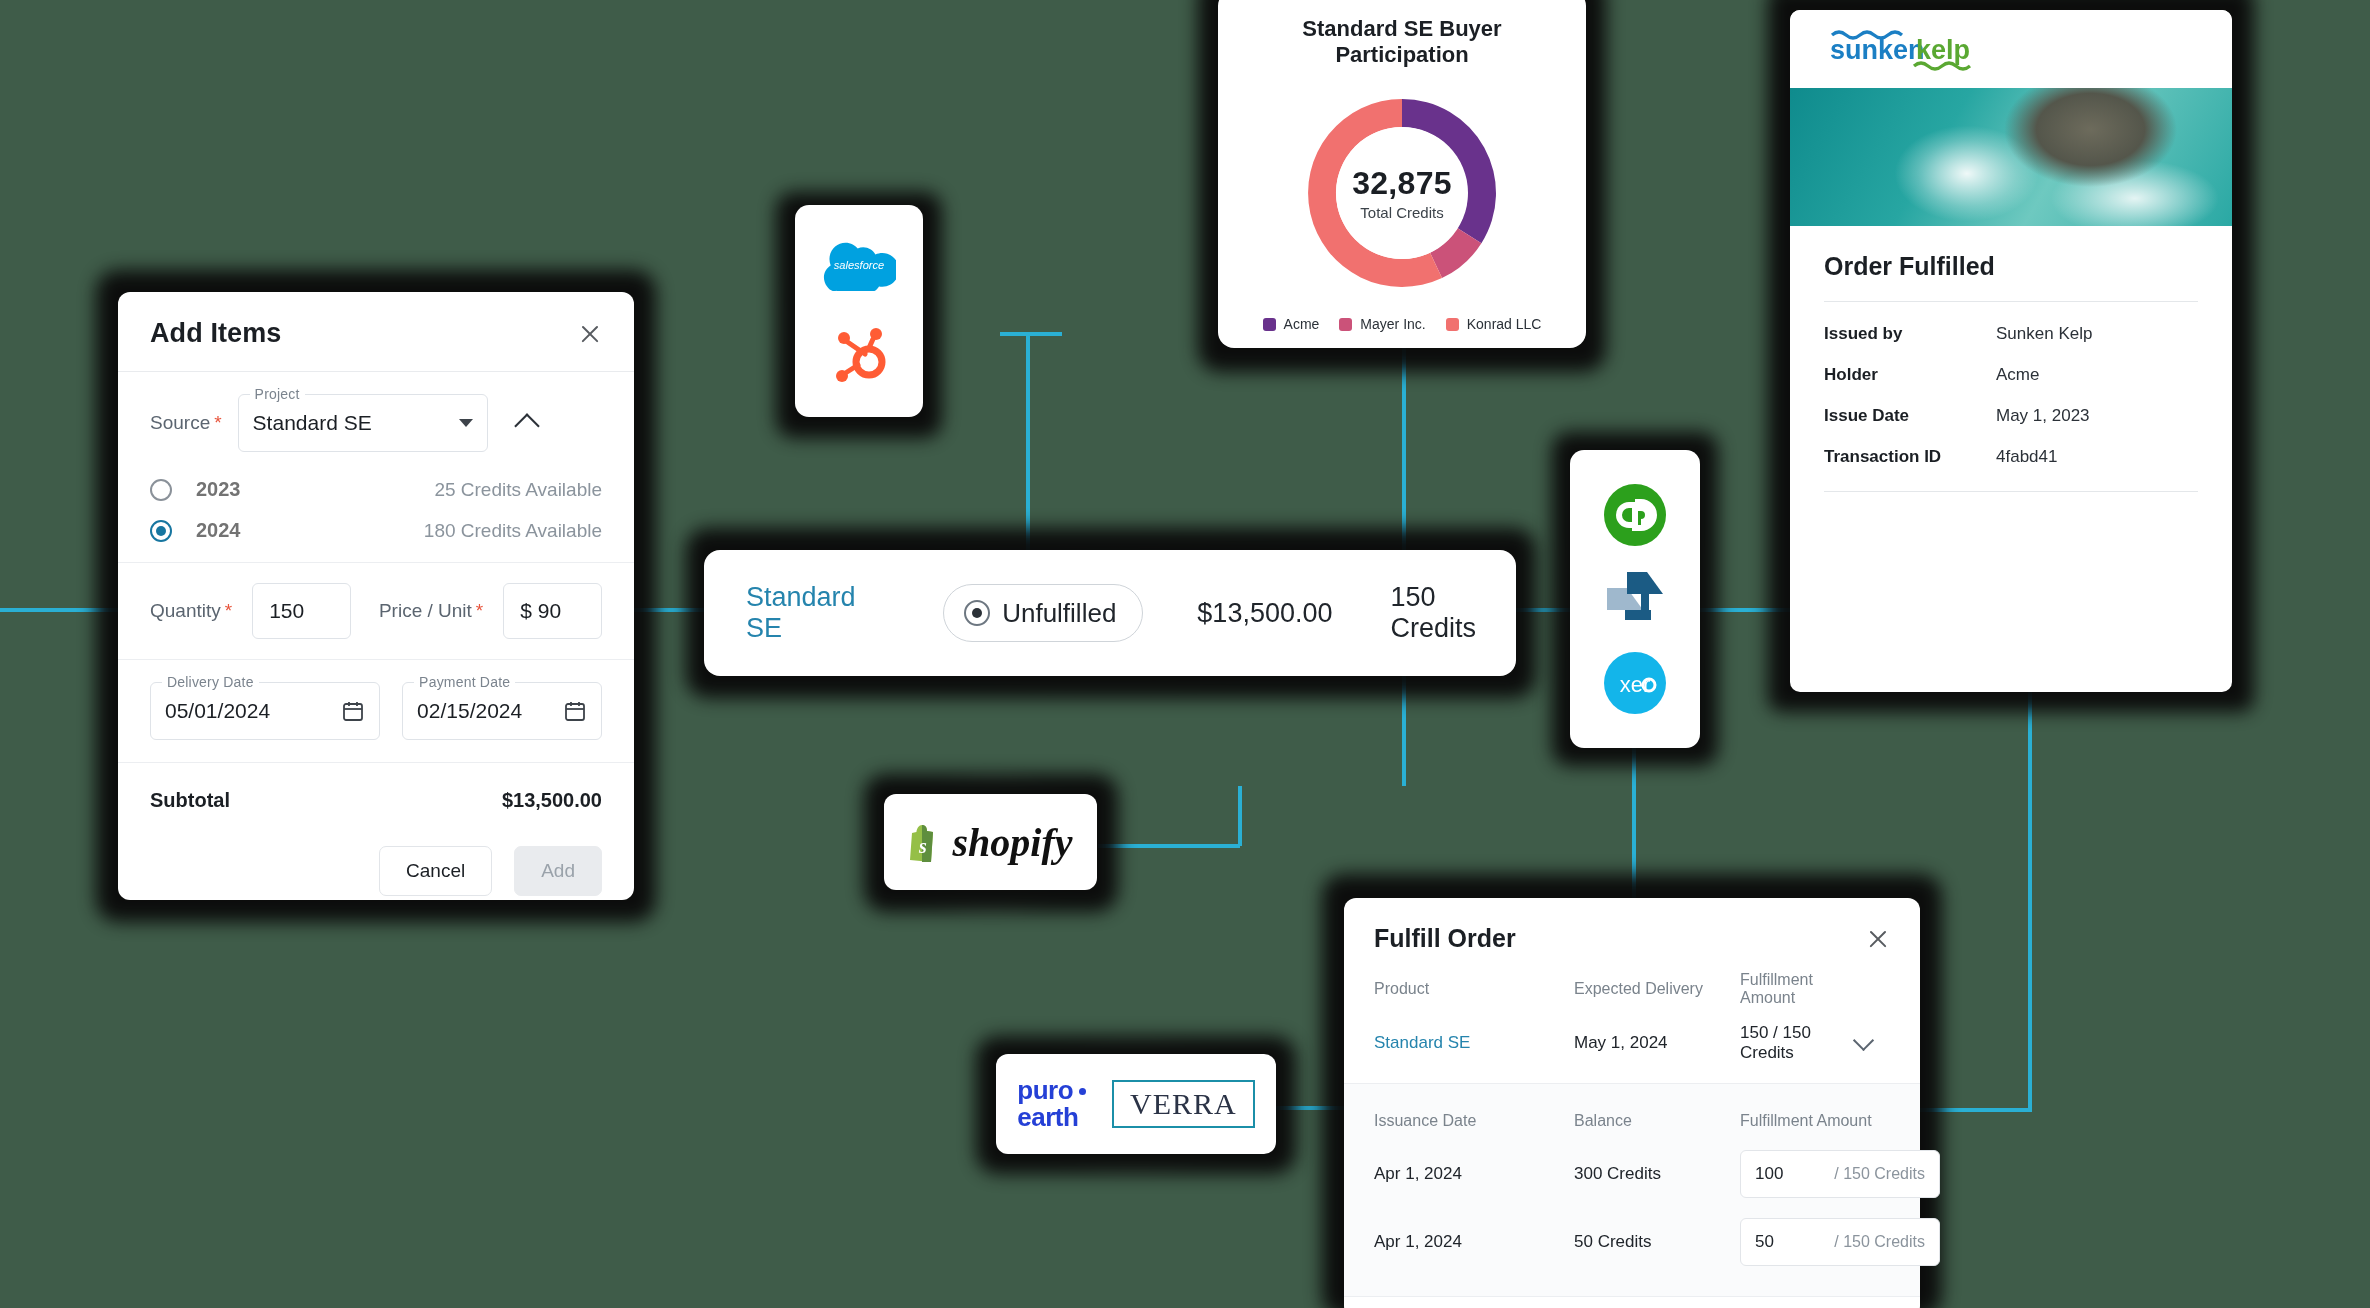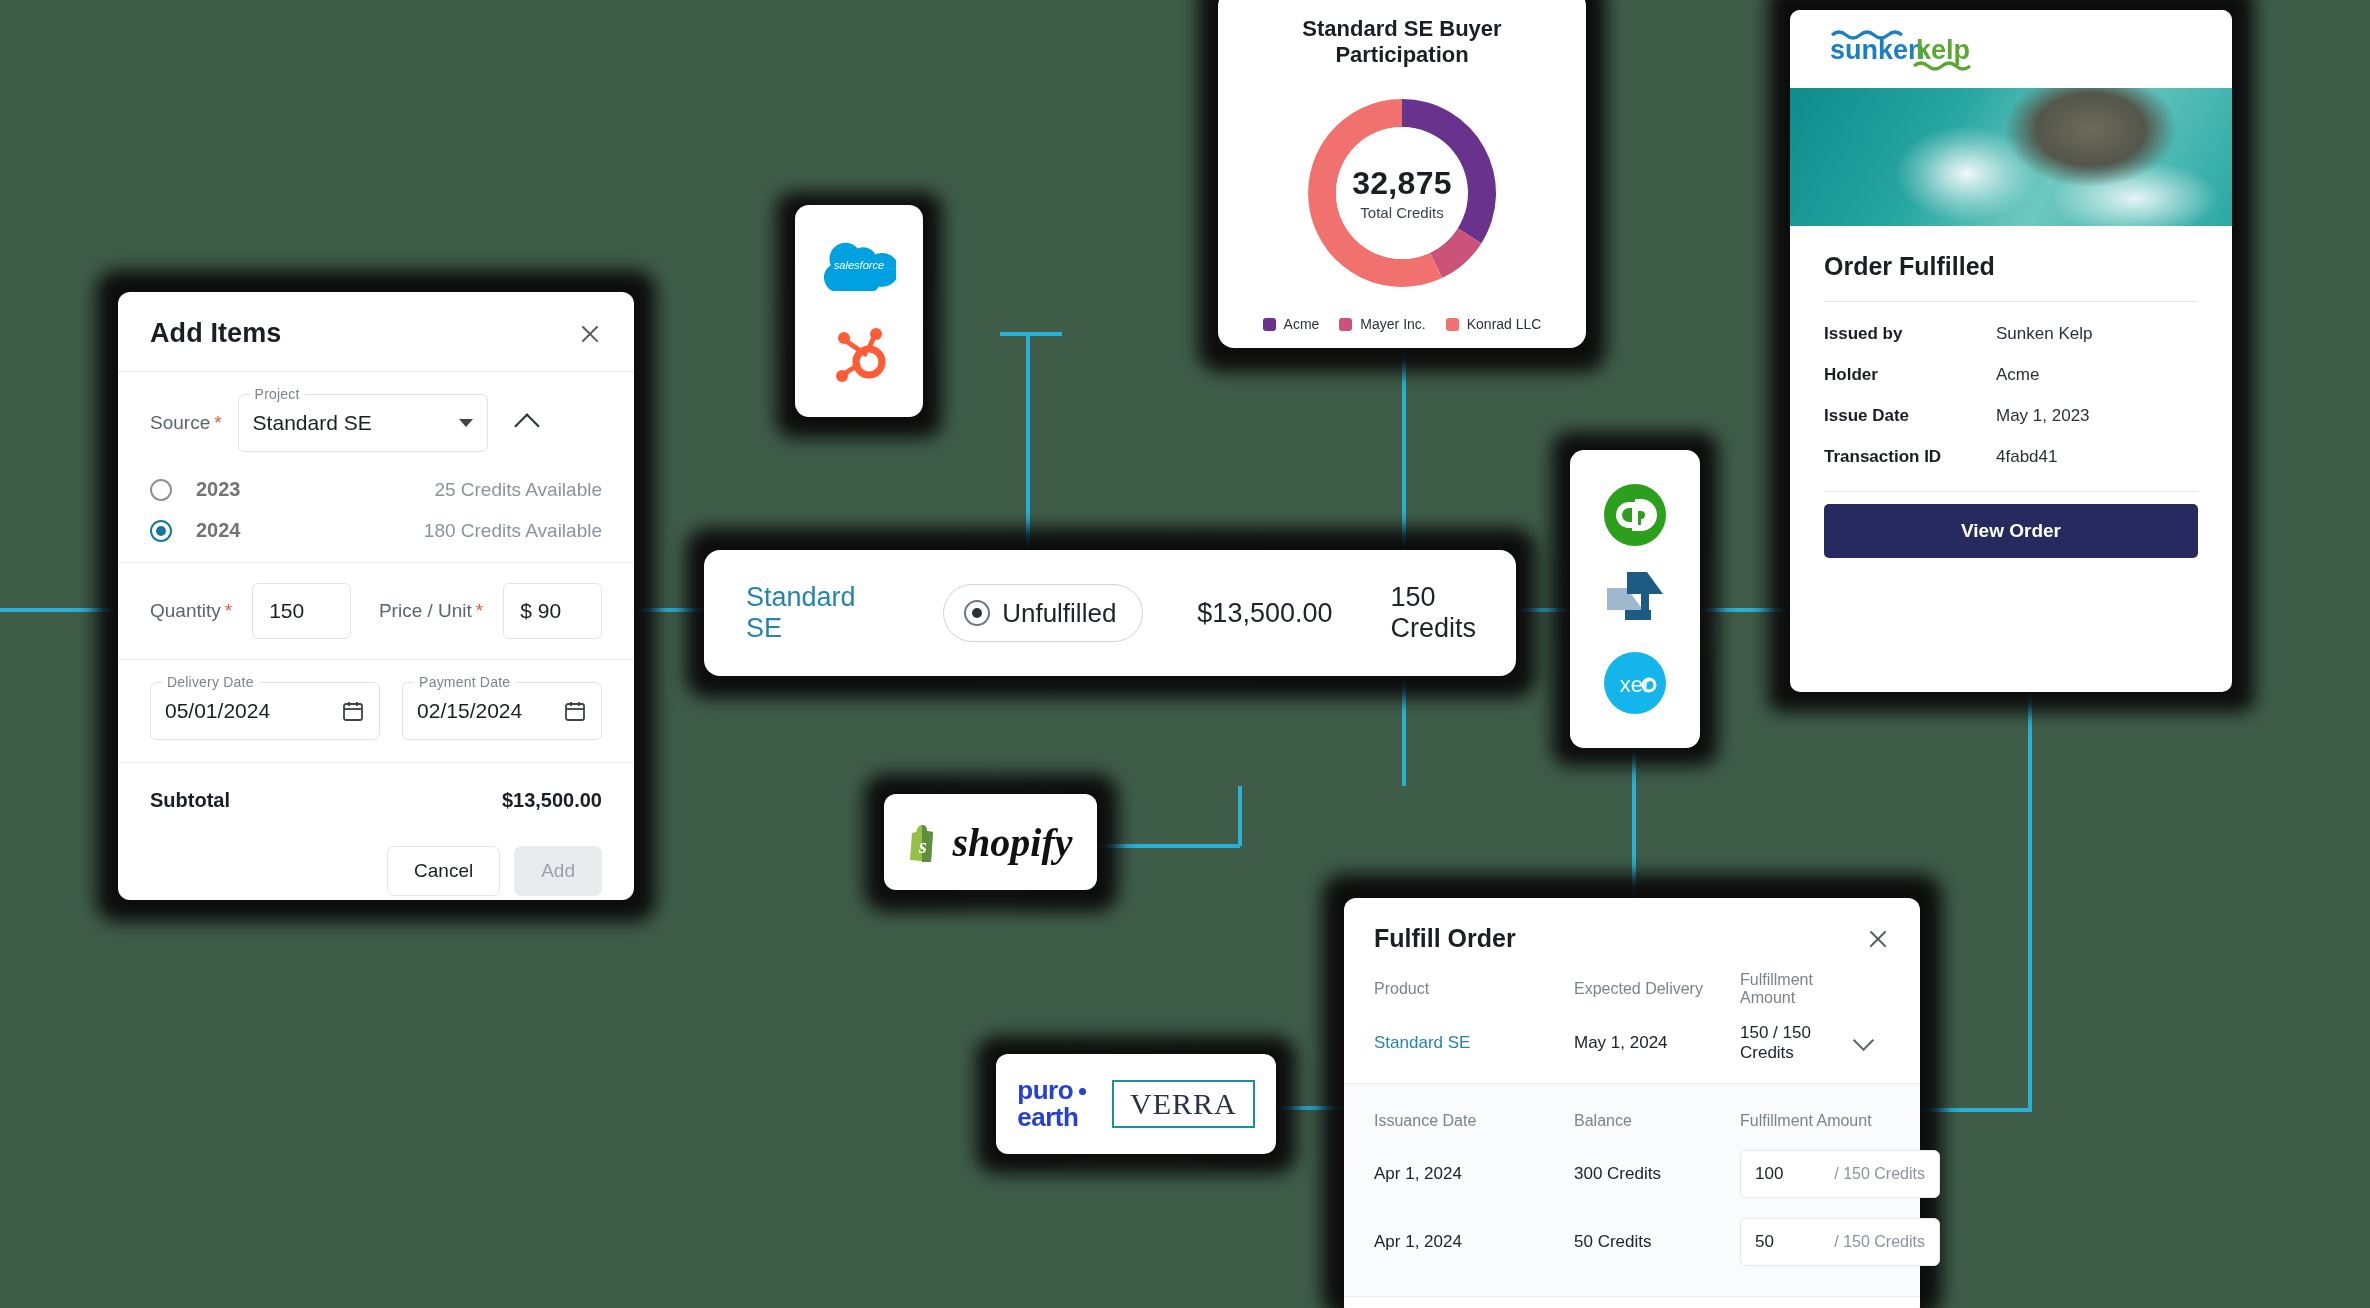--- a/index.html
+++ b/index.html
@@ -91,21 +91,21 @@
   .plain-input {
     border: 1px solid #dfe3e8; border-radius: 6px; height: 56px;
     display: flex; align-items: center; padding: 0 16px; font-size: 21px; color: #1b1f24; background: #fff;
   }
   .dates-row { display: flex; gap: 22px; }
   .cal-icon { margin-left: auto; width: 24px; height: 24px; flex: none; }
 
   .sub-row { display: flex; align-items: center; padding: 26px 32px 0 32px; }
   .sub-label { font-size: 20px; font-weight: 700; color: #1b1f24; }
   .sub-val { margin-left: auto; font-size: 20px; font-weight: 700; color: #1b1f24; }
-  .btn-row { display: flex; justify-content: flex-end; gap: 14px; padding: 34px 32px 0 32px; }
+  .btn-row { display: flex; justify-content: flex-end; gap: 22px; padding: 34px 32px 0 32px; }
   .btn {
     border-radius: 7px; font-size: 19px; padding: 13px 26px; font-weight: 400; cursor: pointer;
   }
   .btn-ghost { background: #fff; border: 1px solid #e2e5e9; color: #1b1f24; }
   .btn-disabled { background: #e9ebee; border: 1px solid #e9ebee; color: #9aa2aa; }
 
   
   #sf-card { left: 795px; top: 205px; width: 128px; height: 212px; border-radius: 14px;
              display:flex; flex-direction:column; align-items:center; justify-content:center; gap:34px; }
 
@@ -370,21 +370,20 @@
       </div>
       <div class="kelp-row">
         <div class="kelp-k">Issue Date</div>
         <div class="kelp-v">May 1, 2023</div>
       </div>
       <div class="kelp-row">
         <div class="kelp-k">Transaction ID</div>
         <div class="kelp-v">4fabd41</div>
       </div>
       <div class="kelp-hr" style="margin:24px 0 0;"></div>
-      <div class="kelp-btn">View Order</div>
     </div>
   </div>
 
   <div class="glow" style="left:666px; top:506px; width:894px; height:212px;"></div>
   <div class="shadowbox" style="left:686px; top:528px; width:850px; height:170px;"></div>
   <div class="card" id="status-bar">
     <div class="sb-name">Standard SE</div>
     <div class="sb-pill">
       <span class="sb-dot"></span>
       <span class="sb-pill-txt">Unfulfilled</span>

